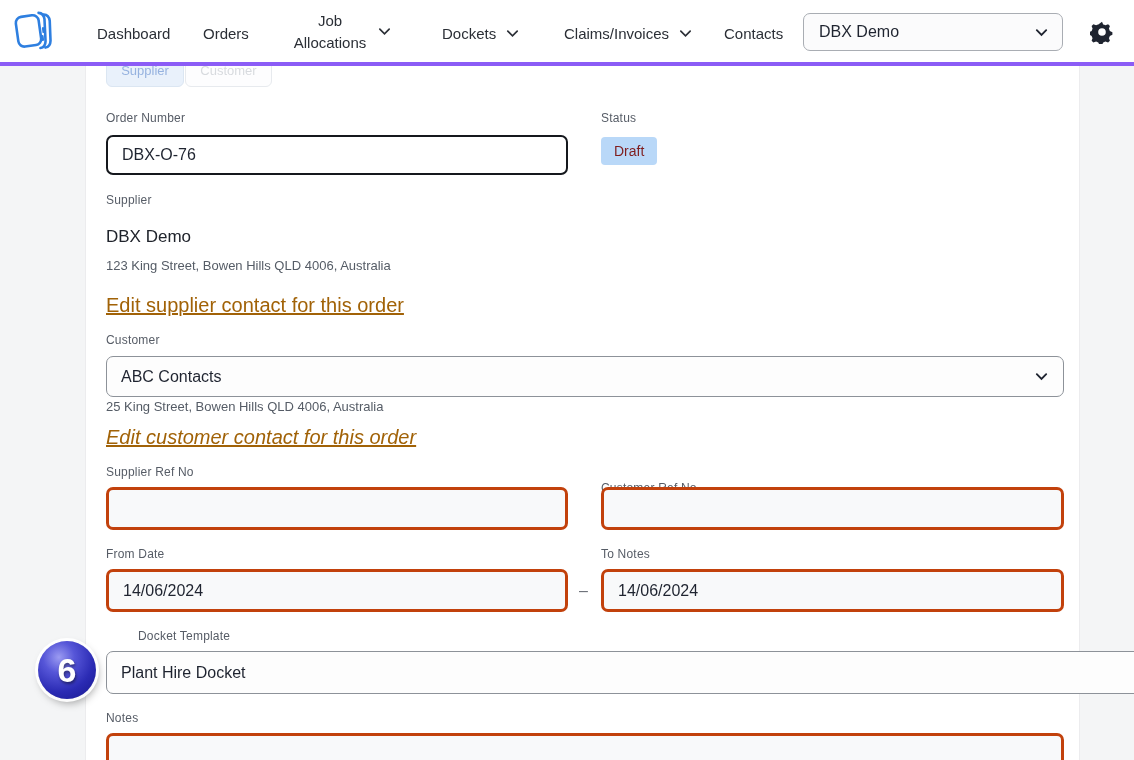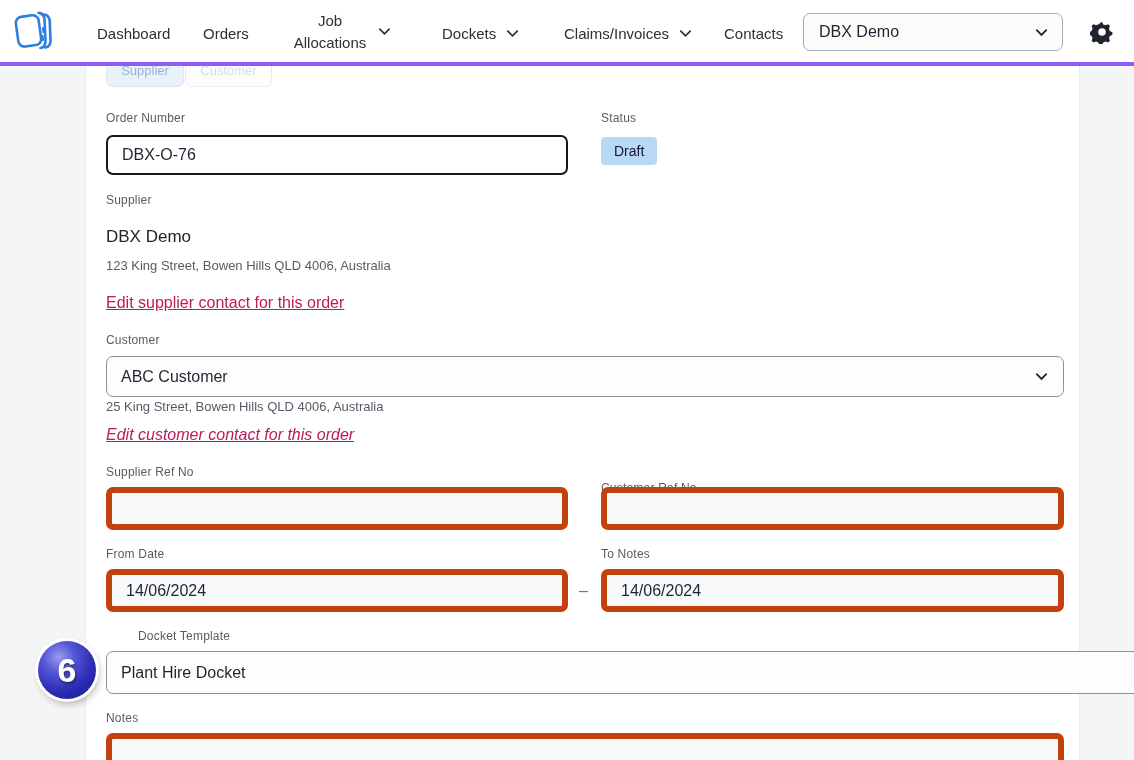--- a/index.html
+++ b/index.html
@@ -73,37 +73,37 @@
     position: absolute; z-index: 3; border-radius: 7px;
     font-family: "Liberation Sans", "DejaVu Sans", sans-serif;
     font-size: 16px; color: #1f2430; padding: 0 14px;
   }
   .order-input {
     left: 106px; top: 135px; width: 462px; height: 40px;
     background: #ffffff; border: 2px solid #15181d; outline: none;
   }
   .status-badge {
     position: absolute; left: 601px; top: 137px; z-index: 3;
-    background: #b9d8f8; color: #0f172a; font-size: 14px;
+    background: #b9d8f8; color: #7f1d1d; font-size: 14px;
     padding: 6px 13px; border-radius: 4px;
   }
   .supplier-name { position: absolute; left: 106px; top: 227px; font-size: 17px; color: #20242c; z-index: 3; }
   .addr { position: absolute; font-size: 13px; color: #555c66; z-index: 3; }
   .edit-link {
-    position: absolute; left: 106px; z-index: 3; font-size: 16px;
-    color: #be185d; text-decoration: underline; cursor: pointer;
+    position: absolute; left: 106px; z-index: 3; font-size: 20px;
+    color: #a16207; text-decoration: underline; cursor: pointer;
   }
   .t-select {
     background: #fdfdfd; border: 1px solid #8d9299; cursor: pointer;
     display: flex; align-items: center; justify-content: space-between;
   }
   .sel-customer { left: 106px; top: 356px; width: 958px; height: 41px; }
   .sel-template { left: 106px; top: 651px; width: 1064px; height: 43px; gap: 47px; }
   .gray-input {
-    background: #f8f9fa; border: 6px solid #c2410c; outline: none;
+    background: #f8f9fa; border: 3px solid #c2410c; outline: none;
   }
   .in-supref { left: 106px; top: 487px; width: 462px; height: 43px; }
   .in-cusref { left: 601px; top: 487px; width: 463px; height: 43px; }
   .in-fromdate { left: 106px; top: 569px; width: 462px; height: 43px; }
   .in-todate { left: 601px; top: 569px; width: 463px; height: 43px; }
   .date-sep { position: absolute; left: 579px; top: 582px; font-size: 16px; color: #6b7078; z-index: 3; }
   .notes-area { left: 106px; top: 733px; width: 958px; height: 46px; resize: none; padding-top: 8px; }
 
   
   .step-badge {
@@ -182,21 +182,21 @@
   <div class="f-label" style="left:601px; top:111px;">Status</div>
   <div class="status-badge">Draft</div>
 
   <div class="f-label" style="left:106px; top:193px;">Supplier</div>
   <div class="supplier-name">DBX Demo</div>
   <div class="addr" style="left:106px; top:258px;">123 King Street, Bowen Hills QLD 4006, Australia</div>
   <a class="edit-link" style="top:294px;">Edit supplier contact for this order</a>
 
   <div class="f-label" style="left:106px; top:333px;">Customer</div>
   <div class="t-select sel-customer">
-    <span>ABC Customer</span>
+    <span>ABC Contacts</span>
     <svg class="chev" viewBox="0 0 16 16">
       <path d="M3 5.5 L8 10.5 L13 5.5" fill="none" stroke="#1f2430" stroke-width="2" stroke-linecap="round"></path>
     </svg>
   </div>
   <div class="addr" style="left:106px; top:399px;">25 King Street, Bowen Hills QLD 4006, Australia</div>
   <a class="edit-link" style="top:426px;font-style:italic;">Edit customer contact for this order</a>
 
   <div class="f-label" style="left:106px; top:465px;">Supplier Ref No</div>
   <input class="t-input gray-input in-supref" type="text" value="" style="">
 

